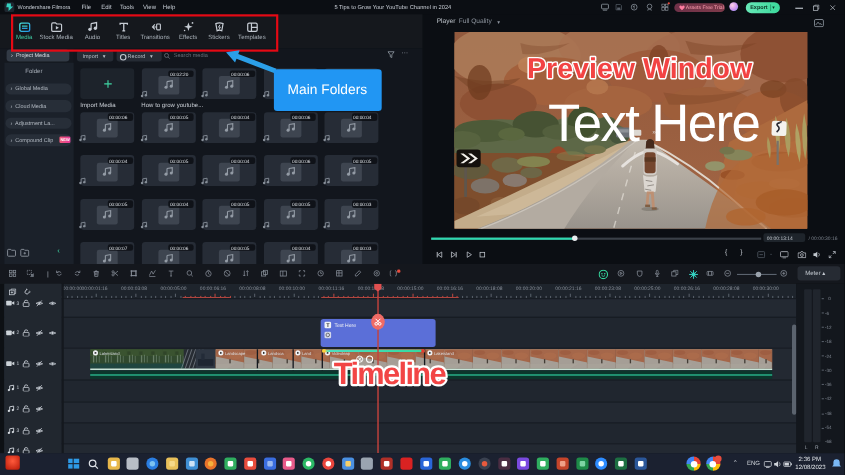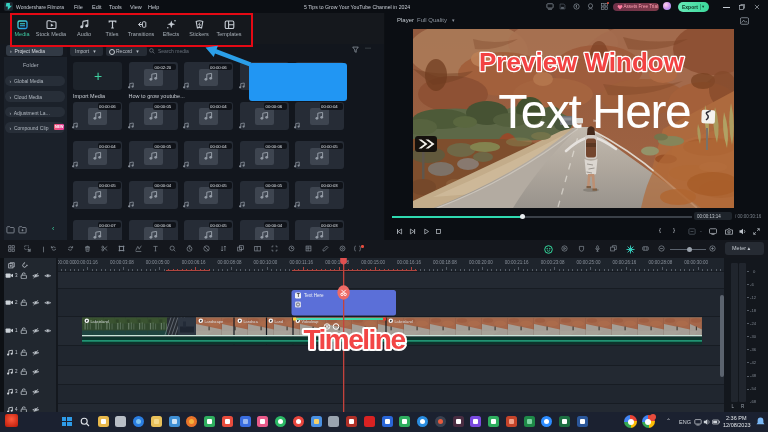--- a/index.html
+++ b/index.html
@@ -1547,20 +1547,21 @@
 <div class="tx" style="left:723px;top:421.5px;font-size:5.5px;color:#e2e6ea;">12/08/2023</div>
 <svg class="ab" style="left:756px;top:416px" width="9" height="10" viewBox="0 0 10 10">
       <path d="M5 1 Q8.2 1 8.2 4.5 L8.2 7 L9.5 8.5 L0.5 8.5 L1.8 7 L1.8 4.5 Q1.8 1 5 1 Z" fill="#7ab8f5"></path>
     </svg>
 
 <div class="ab" style="left:9.5px;top:13px;width:243px;height:33.5px;border:2.5px solid #e50914;box-sizing:border-box;"></div>
 <svg class="ab" style="left:200px;top:40px;" width="56" height="30" viewBox="0 0 56 30">
   <polygon points="5.5,7.5 17.9,5.7 16.6,9.2 51.3,22.4 49.7,26.6 15.0,13.4 13.7,16.9" fill="#2b9fe8"></polygon>
 </svg>
 <div class="ab" style="left:248.6px;top:63.3px;width:98px;height:37.5px;border-radius:3px;background:#2196f3;"></div>
+<div class="tx" style="left:248.6px;top:63.3px;width:98px;height:37.5px;line-height:37.5px;text-align:center;font-size:12.5px;color:#fff;">Main Folders</div>
 
 <svg class="ab" style="left:413px;top:29px;" width="321" height="179" viewBox="0 0 321 179">
   <text x="168.5" y="42" text-anchor="middle" font-family="Liberation Sans" font-size="26" font-weight="bold" fill="#f34343" stroke="#fff" stroke-width="2.6" paint-order="stroke" stroke-linejoin="round">Preview Window</text>
   <text x="181.2" y="99" text-anchor="middle" font-family="Liberation Sans" font-size="48" letter-spacing="-1.5" fill="#fff">Text Here</text>
 </svg>
 <svg class="ab" style="left:290px;top:322px;" width="130" height="32" viewBox="0 0 130 32">
   <text x="64" y="27" text-anchor="middle" font-family="Liberation Sans" font-size="28" font-weight="bold" letter-spacing="-1.5" fill="#f24545" stroke="#fff" stroke-width="4" paint-order="stroke" stroke-linejoin="round">Timeline</text>
 </svg>
 
 </div>

